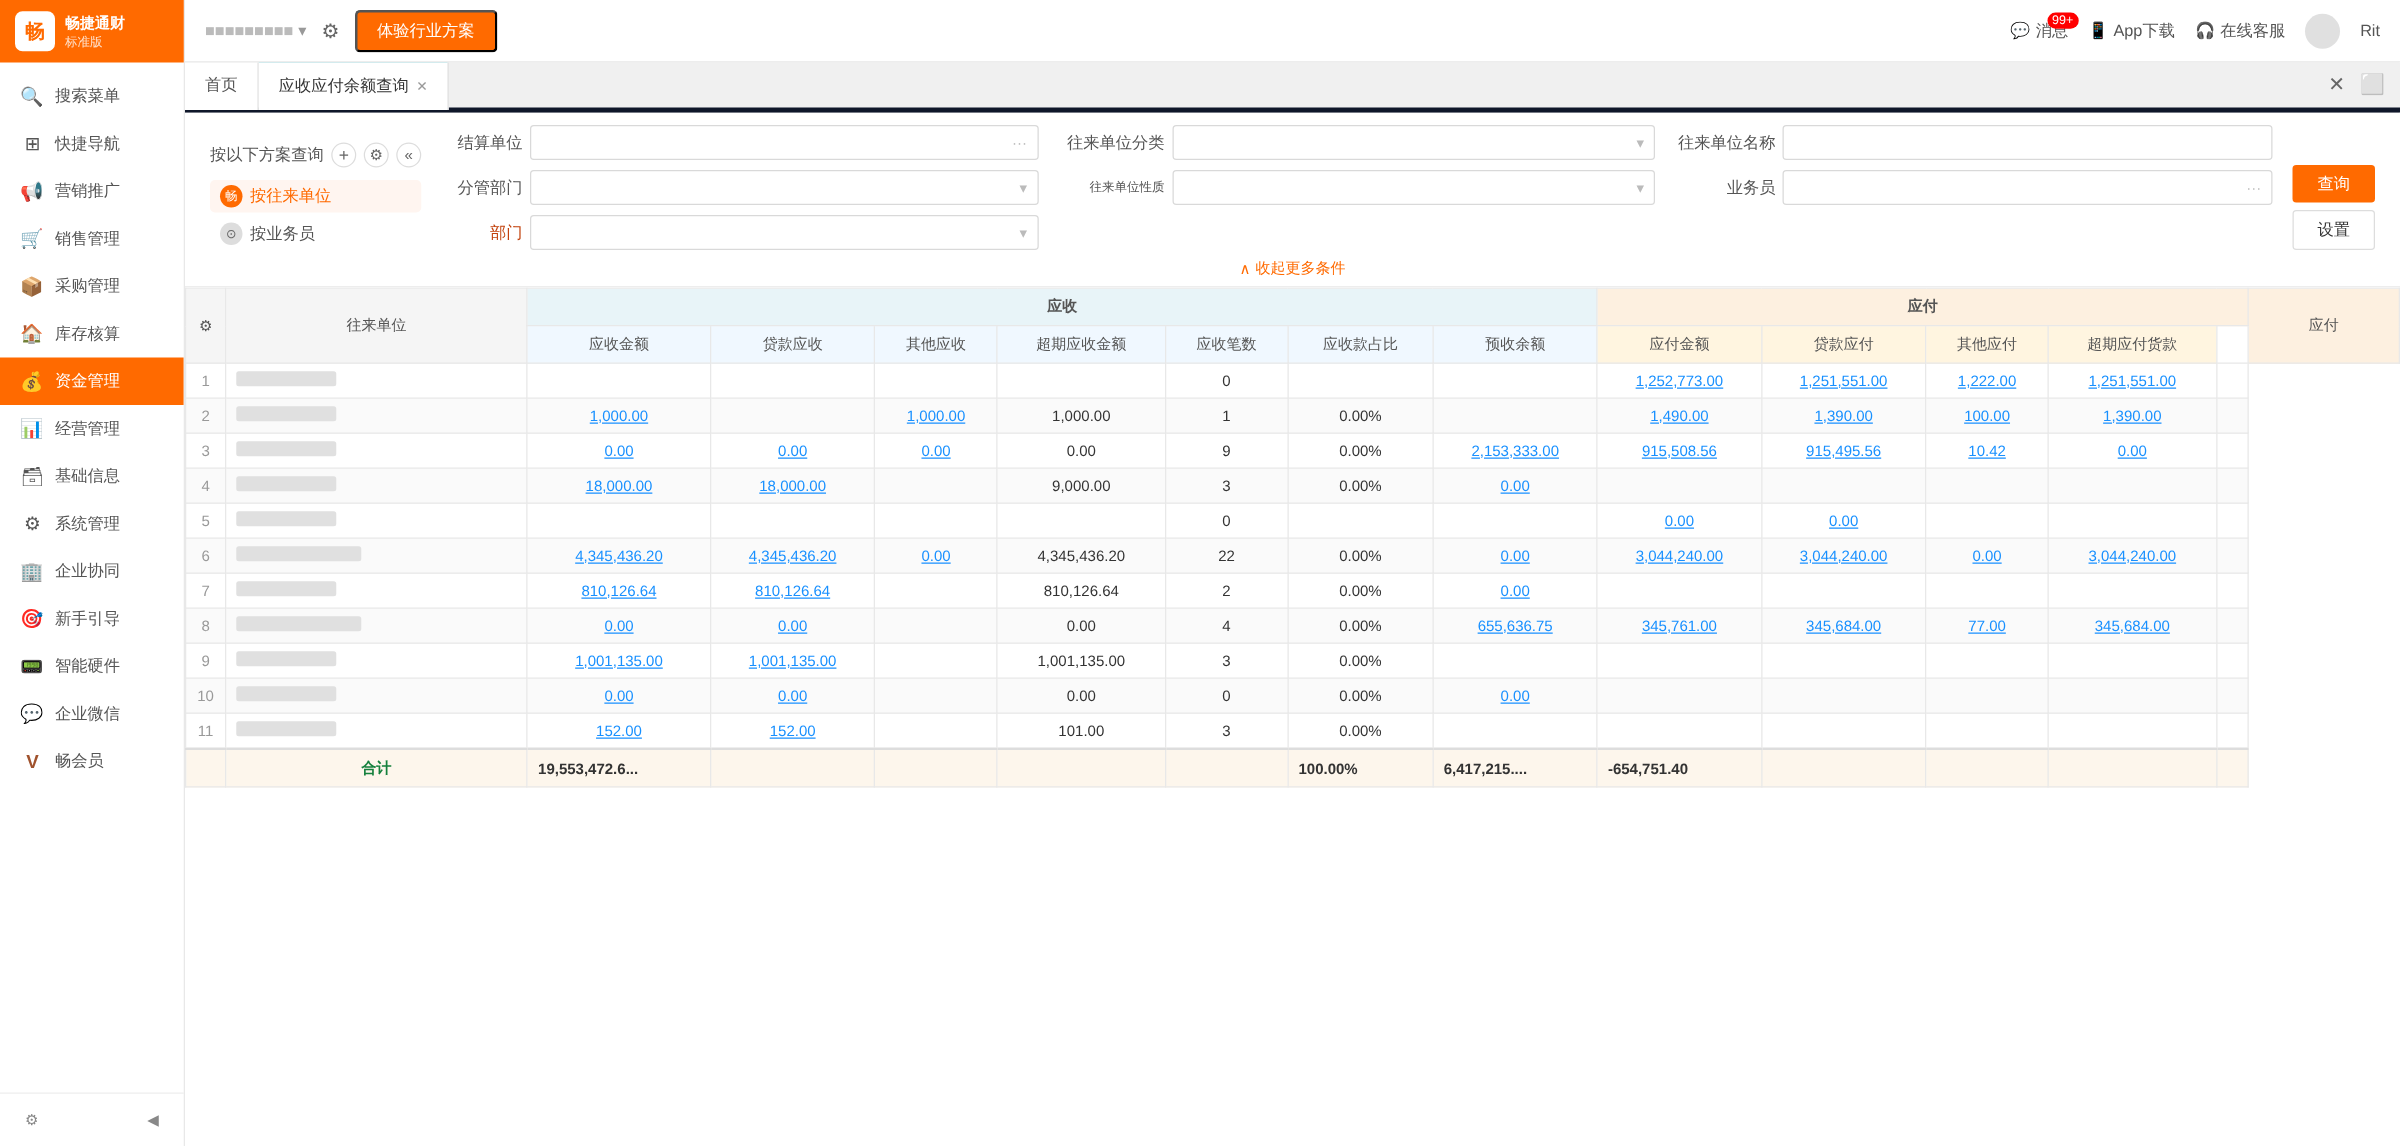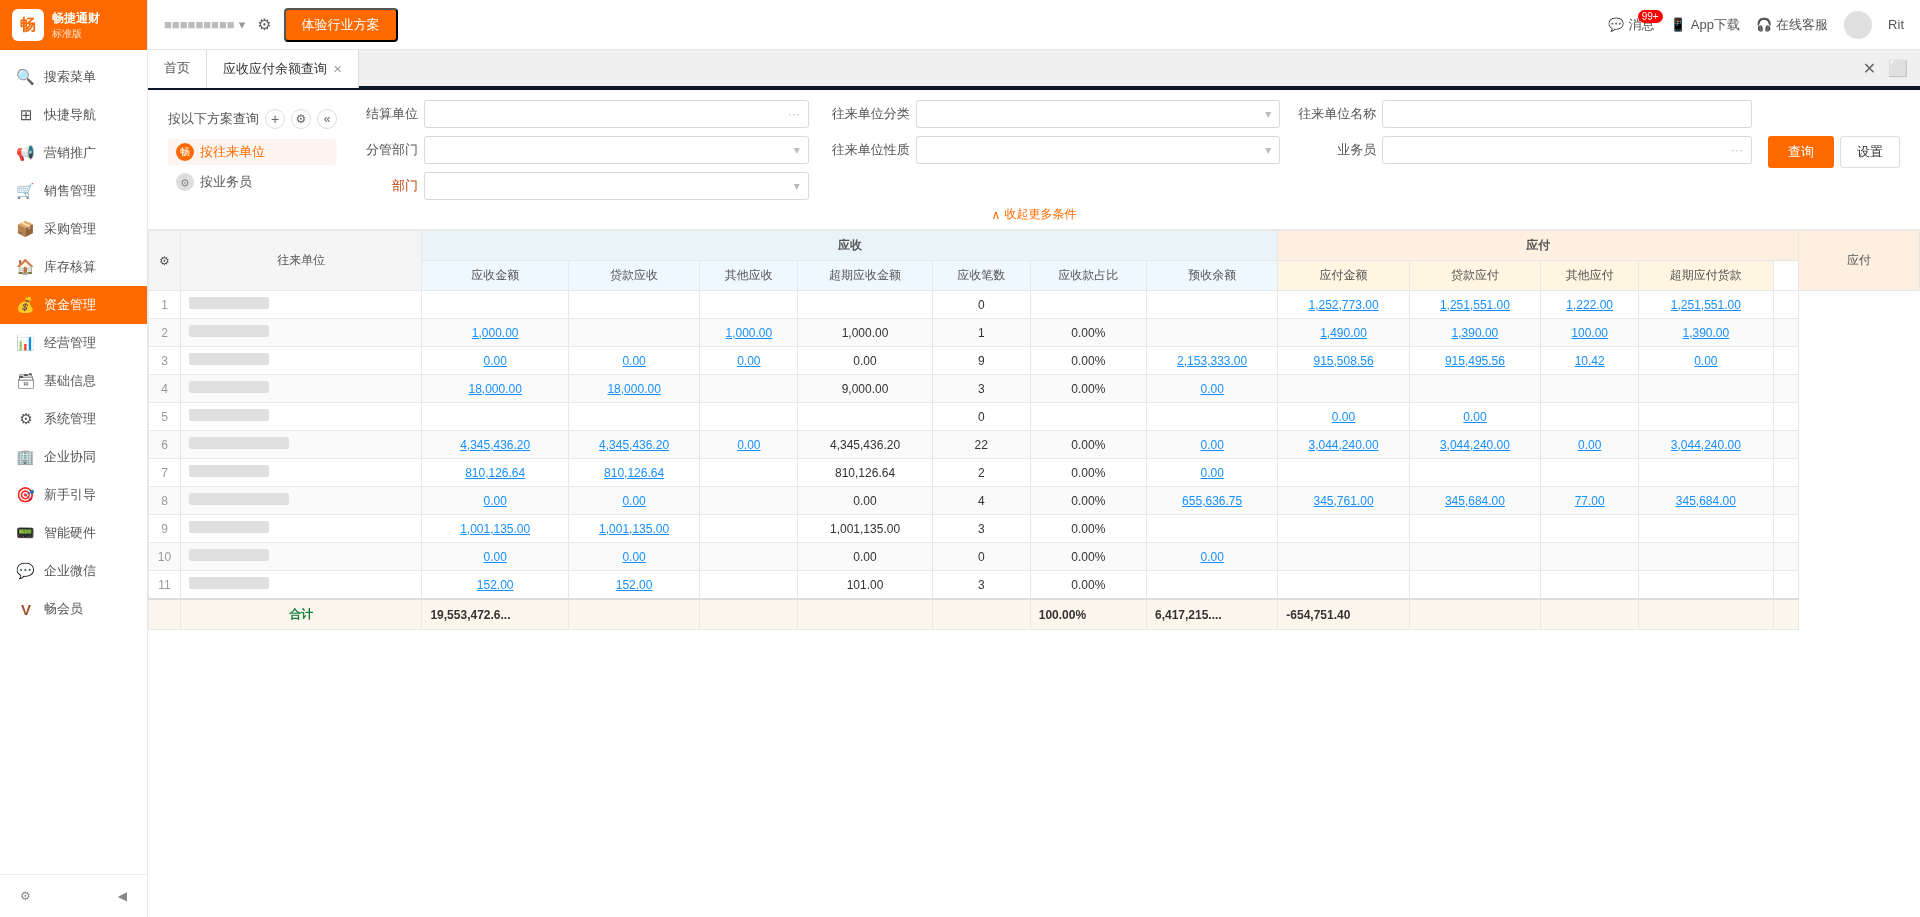--- a/index.html
+++ b/index.html
@@ -214,21 +214,21 @@
     <span class="tabs-action-btn">✕</span>
     <span class="tabs-action-btn">⬜</span>
   </div>
 </div>
 
 <div class="main">
   <div class="content-wrapper">
 
 
     <div class="filter-section">
-      <div style="display:flex; padding: 10px 20px 0; gap:16px; align-items: center;">
+      <div style="display:flex; padding: 10px 20px 0; gap:16px; align-items: flex-end;">
 
         <div style="display:flex; flex-direction:column; gap:4px; min-width:120px; padding-top:4px;">
           <div style="display:flex; align-items:center; gap:6px; margin-bottom:6px;">
             <span style="color:#555; font-size:13px;">按以下方案查询</span>
             <div style="width:20px;height:20px;border:1px solid #ddd;border-radius:50%;display:flex;align-items:center;justify-content:center;cursor:pointer;color:#666;font-size:14px;">+</div>
             <div style="width:20px;height:20px;border:1px solid #ddd;border-radius:50%;display:flex;align-items:center;justify-content:center;cursor:pointer;color:#666;font-size:12px;">⚙</div>
             <div style="width:20px;height:20px;border:1px solid #ddd;border-radius:50%;display:flex;align-items:center;justify-content:center;cursor:pointer;color:#666;font-size:12px;">«</div>
           </div>
           <div style="display:flex;align-items:center;gap:6px;padding:4px 8px;background:#fff5f0;border-radius:4px;cursor:pointer;">
             <div style="width:18px;height:18px;border-radius:50%;background:#ff6a00;display:flex;align-items:center;justify-content:center;font-size:10px;color:#fff;">畅</div>
@@ -262,21 +262,21 @@
           </div>
 
           <div style="display:grid;grid-template-columns:1fr 1fr 1fr;gap:8px 16px;margin-bottom:8px;">
             <div style="display:flex;align-items:center;gap:6px;">
               <span style="color:#555;font-size:13px;min-width:65px;text-align:right;">分管部门</span>
               <div style="flex:1;height:28px;border:1px solid #d9d9d9;border-radius:3px;padding:0 8px;font-size:12px;display:flex;align-items:center;justify-content:flex-end;background:#fff;cursor:pointer;">
                 <span style="color:#bbb;">▾</span>
               </div>
             </div>
             <div style="display:flex;align-items:center;gap:6px;">
-              <span style="color:#555;font-size:13px;min-width:85px;text-align:right;">往来单位性质</span>
+              <span style="color:#555;font-size:10px;min-width:85px;text-align:right;">往来单位性质</span>
               <div style="flex:1;height:28px;border:1px solid #d9d9d9;border-radius:3px;padding:0 8px;font-size:12px;display:flex;align-items:center;justify-content:flex-end;background:#fff;cursor:pointer;">
                 <span style="color:#bbb;">▾</span>
               </div>
             </div>
             <div style="display:flex;align-items:center;gap:6px;">
               <span style="color:#555;font-size:13px;min-width:80px;text-align:right;">业务员</span>
               <div style="flex:1;height:28px;border:1px solid #d9d9d9;border-radius:3px;padding:0 8px;font-size:12px;display:flex;align-items:center;justify-content:flex-end;background:#fff;cursor:pointer;">
                 <span style="color:#bbb;">···</span>
               </div>
             </div>
@@ -285,21 +285,21 @@
           <div style="display:grid;grid-template-columns:1fr 1fr 1fr;gap:8px 16px;">
             <div style="display:flex;align-items:center;gap:6px;">
               <span style="color:#c2410c;font-size:13px;min-width:65px;text-align:right;">部门</span>
               <div style="flex:1;height:28px;border:1px solid #d9d9d9;border-radius:3px;padding:0 8px;font-size:12px;display:flex;align-items:center;justify-content:flex-end;background:#fff;cursor:pointer;">
                 <span style="color:#bbb;">▾</span>
               </div>
             </div>
           </div>
         </div>
 
-        <div style="display:flex;gap:6px;padding-top:4px;">
+        <div style="display:flex;flex-direction:column;gap:6px;padding-top:4px;">
           <button class="btn-query">查询</button>
           <button class="btn-setting">设置</button>
         </div>
       </div>
 
       <div style="display:flex;justify-content:center;padding:6px 0;">
         <span style="color:#ff6a00;font-size:12px;cursor:pointer;display:flex;align-items:center;gap:4px;">
           <span>∧</span>
           <span>收起更多条件</span>
         </span>

